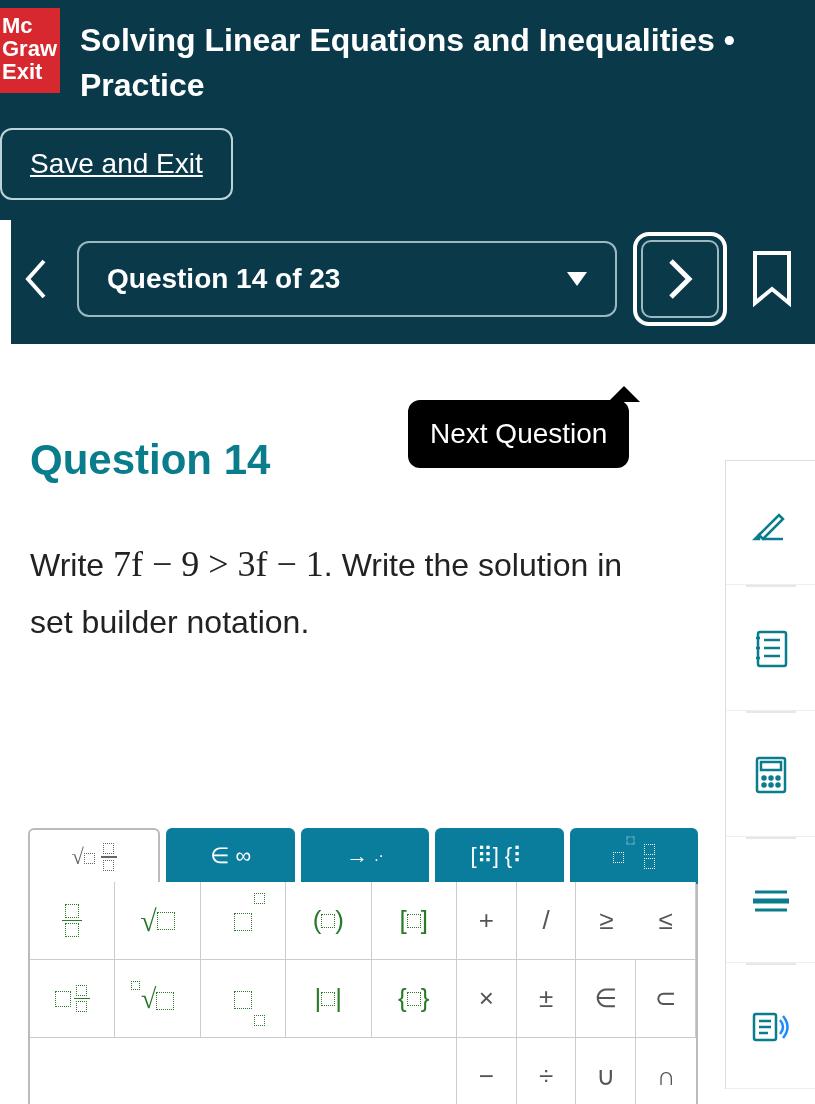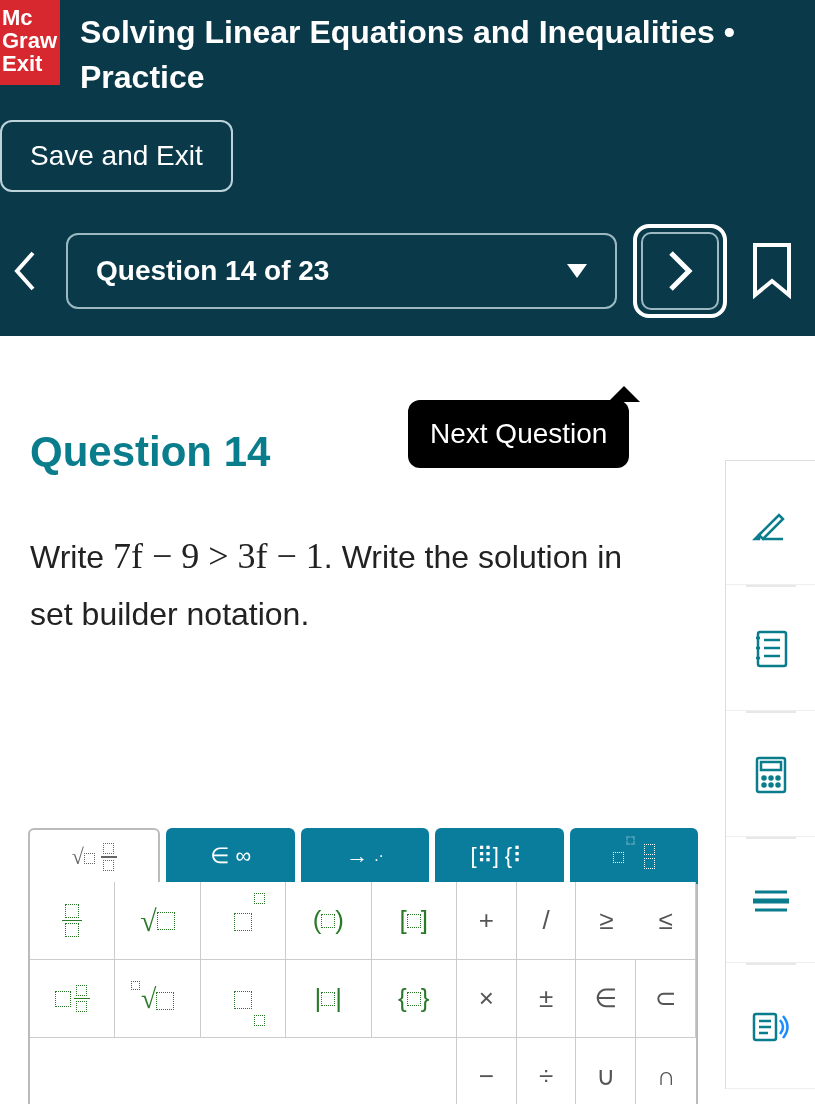--- a/index.html
+++ b/index.html
@@ -13,21 +13,21 @@
   }
   .top-bar {
     background: #0a3a4a;
     color: #fff;
     padding: 0 0 20px 0;
   }
   .header-row {
     display: flex;
     align-items: flex-start;
     gap: 20px;
-    padding: 0 0 20px 0;
+    padding: 8px 0 20px 0;
   }
   .logo {
     background: #d7282f;
     color: #fff;
     font-weight: 700;
     font-size: 22px;
     line-height: 1.05;
     padding: 6px 8px 10px 0;
     width: 60px;
     text-align: left;
@@ -41,27 +41,29 @@
   }
   .save-exit {
     border: 2px solid #bcd3da;
     border-radius: 12px;
     background: transparent;
     color: #fff;
     font-size: 28px;
     padding: 18px 28px;
     margin-left: 0;
     cursor: pointer;
+    text-decoration: underline;
   }
   .nav-bar {
     background: #0a3a4a;
     display: flex;
     align-items: center;
     gap: 16px;
     padding: 12px 20px 18px 0;
+    margin-left: 11px;
   }
   .chev-btn {
     width: 50px;
     height: 70px;
     display: flex;
     align-items: center;
     justify-content: center;
     color: #fff;
     cursor: pointer;
   }

